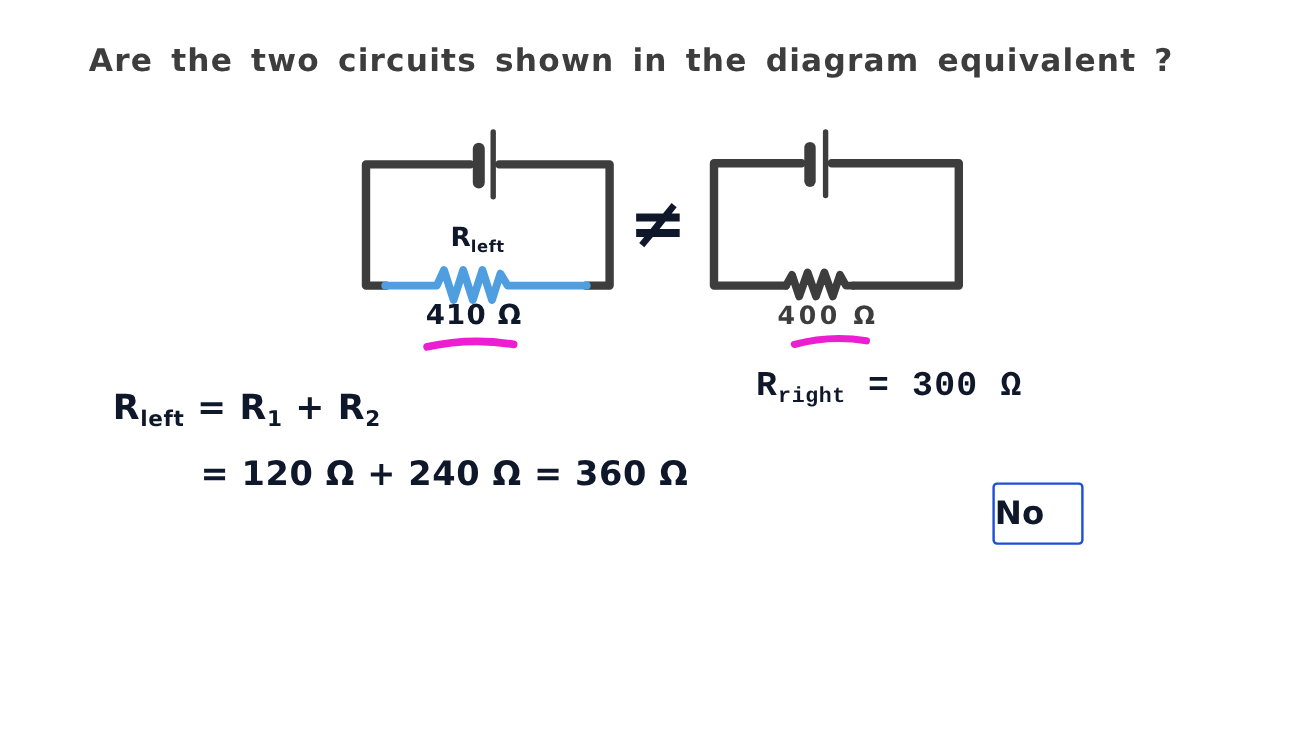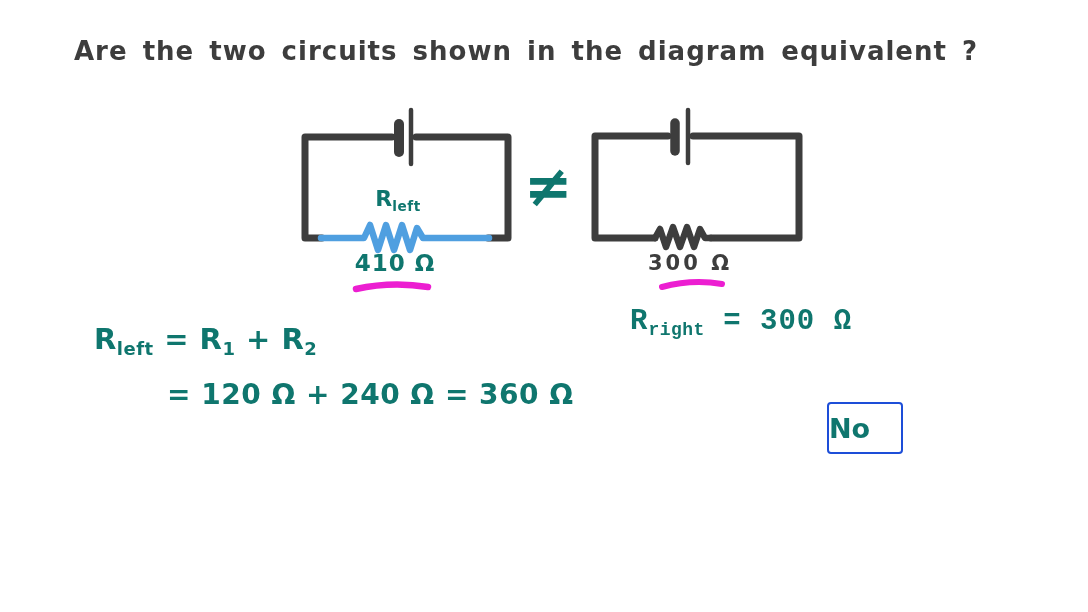--- a/index.html
+++ b/index.html
@@ -3,21 +3,21 @@
 <meta charset="utf-8">
 <style>
   html,body{margin:0;padding:0;background:#ffffff;}
   .canvas{
     position:relative;width:1088px;height:612px;background:#ffffff;overflow:hidden;
     font-family:"DejaVu Sans",sans-serif;font-weight:700;
   }
   .art{position:absolute;left:0;top:0;}
   .t{position:absolute;white-space:nowrap;}
   .ink{color:#3d3d3d;}
-  .blue{color:#0f766e;}
+  .blue{color:#0f172a;}
   .green{color:#17a33b;}
   sub{font-size:0.62em;line-height:0;vertical-align:-0.35em;letter-spacing:0.5px;}
   .title{left:74px;top:36px;font-size:26px;letter-spacing:1px;word-spacing:5px;}
   .rleft-label{left:338px;top:186px;width:120px;text-align:center;font-size:22px;}
   .left-value{left:340px;top:250px;width:110px;text-align:center;font-size:23px;letter-spacing:1px;}
   .neq{left:524px;top:152px;font-size:58px;}
   .right-value{left:635px;top:251px;width:110px;text-align:center;font-size:21px;letter-spacing:3px;}
   .eq-left-1{left:94px;top:322px;font-size:29px;letter-spacing:0.5px;}
   .eq-left-2{left:167px;top:378px;font-size:28px;letter-spacing:0.5px;}
   .eq-right{left:630px;top:305px;font-size:29px;letter-spacing:1px;font-family:Liberation Mono, monospace;}
@@ -55,21 +55,21 @@
     <path d="M662 287 Q692 279 722 284" stroke="#ec1ed1" stroke-width="6"></path>
   </svg>
 
   <div class="t ink title">Are the two circuits shown in the diagram equivalent ?</div>
 
   <div class="t blue rleft-label"><span>R</span><sub>left</sub></div>
   <div class="t blue left-value">410 Ω</div>
 
   <div class="t blue neq">≠</div>
 
-  <div class="t ink right-value">300 Ω</div>
+  <div class="t ink right-value">400 Ω</div>
 
   <div class="t blue eq-left-1"><span>R</span><sub>left</sub><span> = R</span><sub>1</sub><span> + R</span><sub>2</sub></div>
   <div class="t blue eq-left-2">= 120 Ω + 240 Ω  =  360 Ω</div>
 
   <div class="t blue eq-right"><span>R</span><sub>right</sub><span> = 300 Ω</span></div>
 
   <div class="t answer-box">
     <span class="blue">No</span>
   </div>
 

